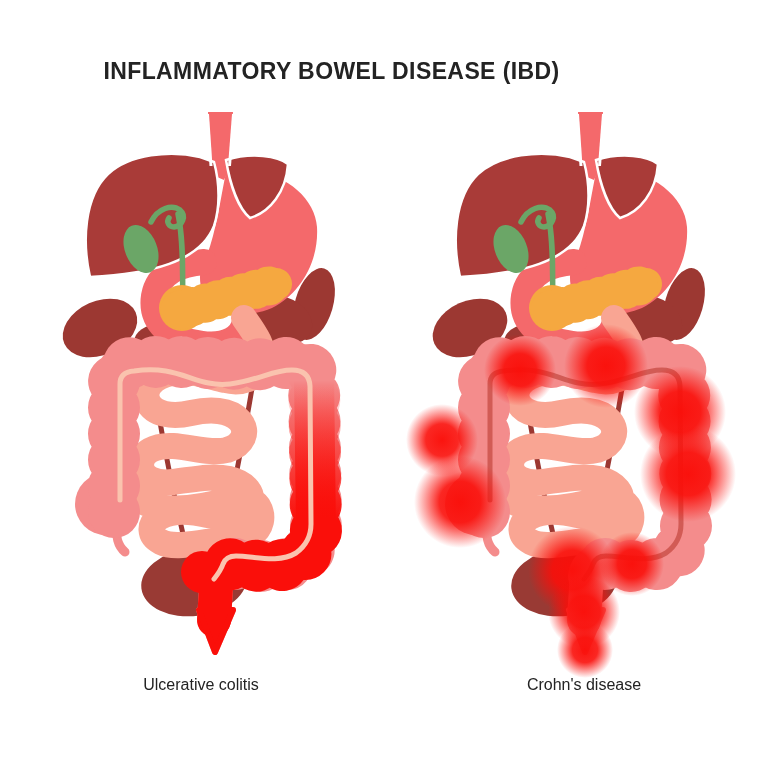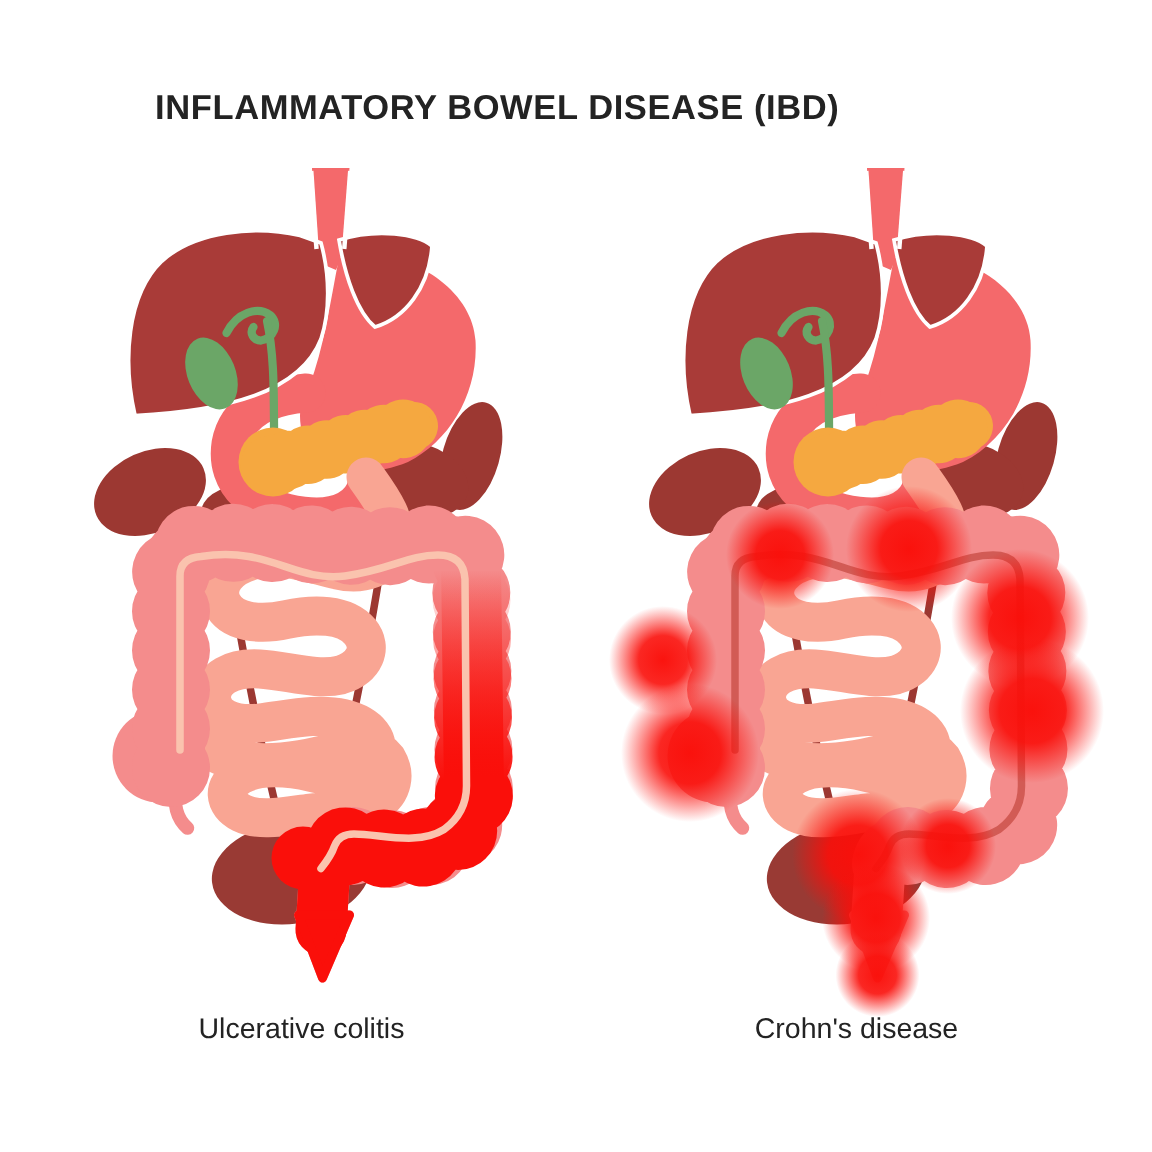--- a/index.html
+++ b/index.html
@@ -7,24 +7,24 @@
     width:768px;height:768px;position:relative;overflow:hidden;
     background:var(--background,#fff);
     font-family:"Liberation Sans", sans-serif;
   }
   .title{
     position:absolute;top:58px;left:0;width:663px;text-align:center;
     font-size:23px;font-weight:700;letter-spacing:.4px;color:var(--text,#232323);
   }
   .fig-label{
     position:absolute;top:676px;width:342px;text-align:center;
-    font-size:19px;font-weight:400;color:var(--text,#232323);
+    font-size:16px;font-weight:400;color:var(--text,#232323);
   }
   .fig-label.left{left:30px;}
-  .fig-label.right{left:400px;}
+  .fig-label.right{left:413px;}
   svg{position:absolute;left:0;top:0;}
   .inf-stop{stop-color:var(--inflammation,#fa0f0a);}
 </style>
 </head>
 <body>
 
 <div class="title">INFLAMMATORY BOWEL DISEASE (IBD)</div>
 
 <svg width="768" height="768" viewBox="0 0 768 768">
   <defs>

